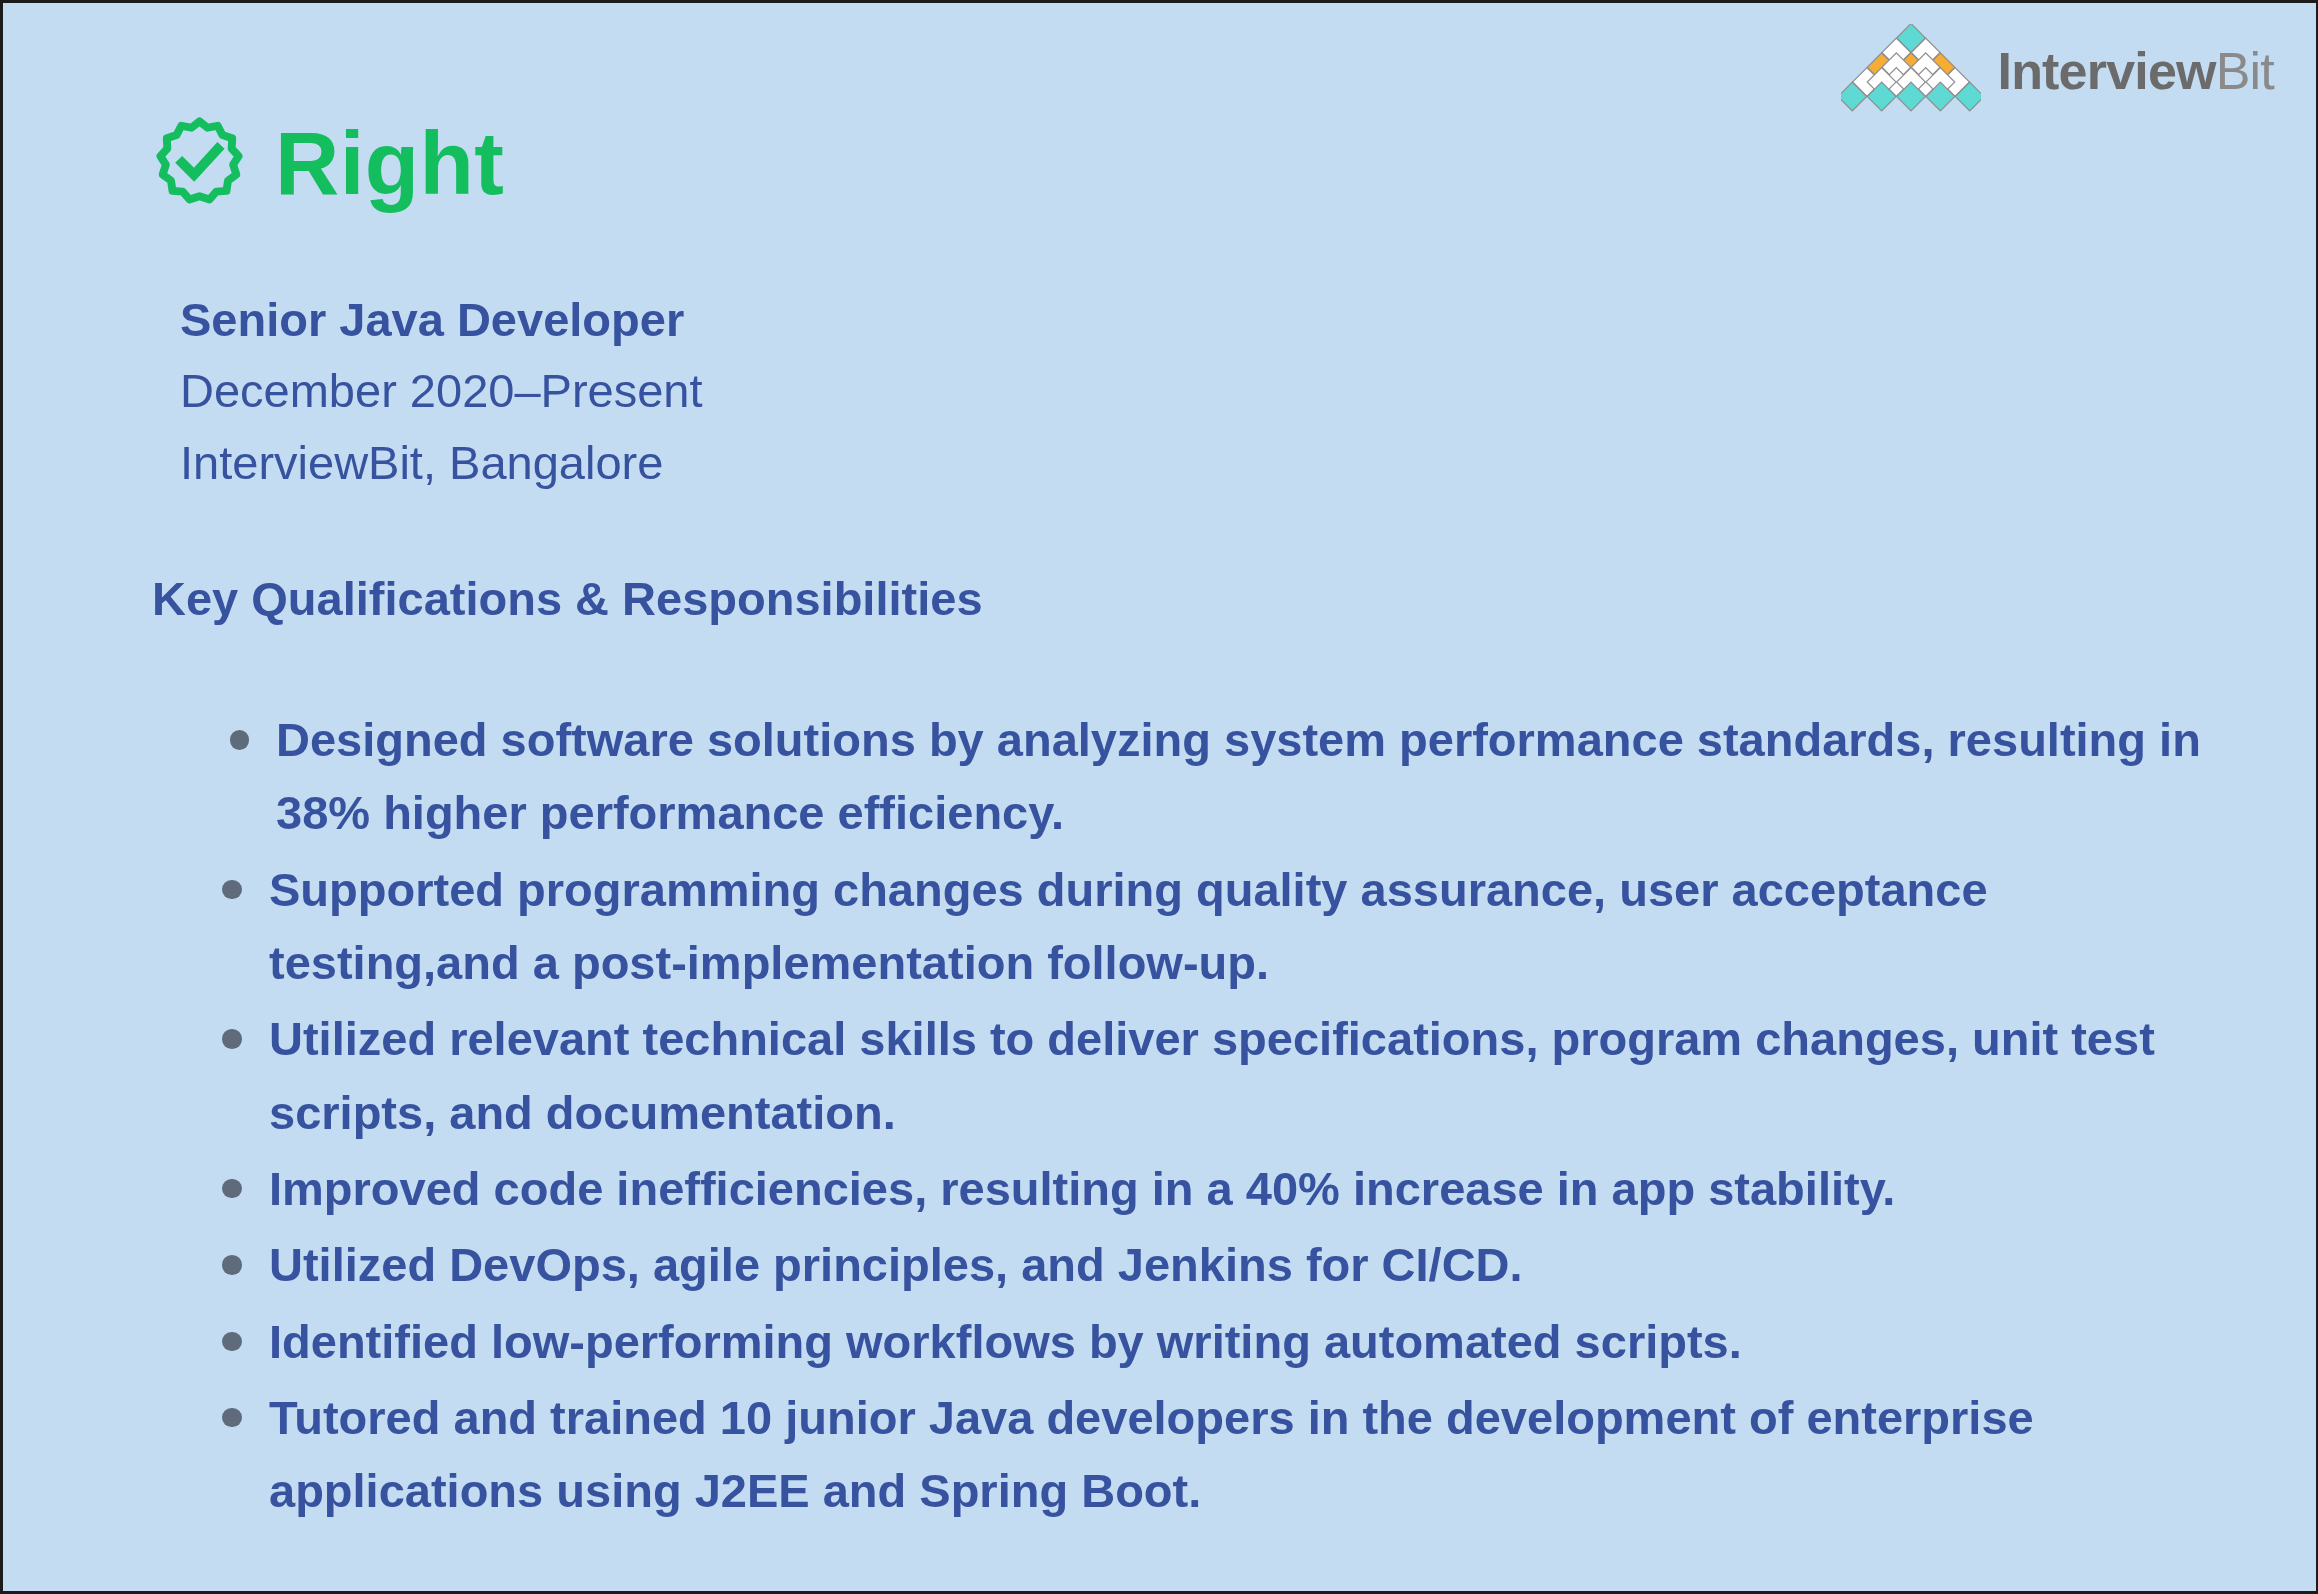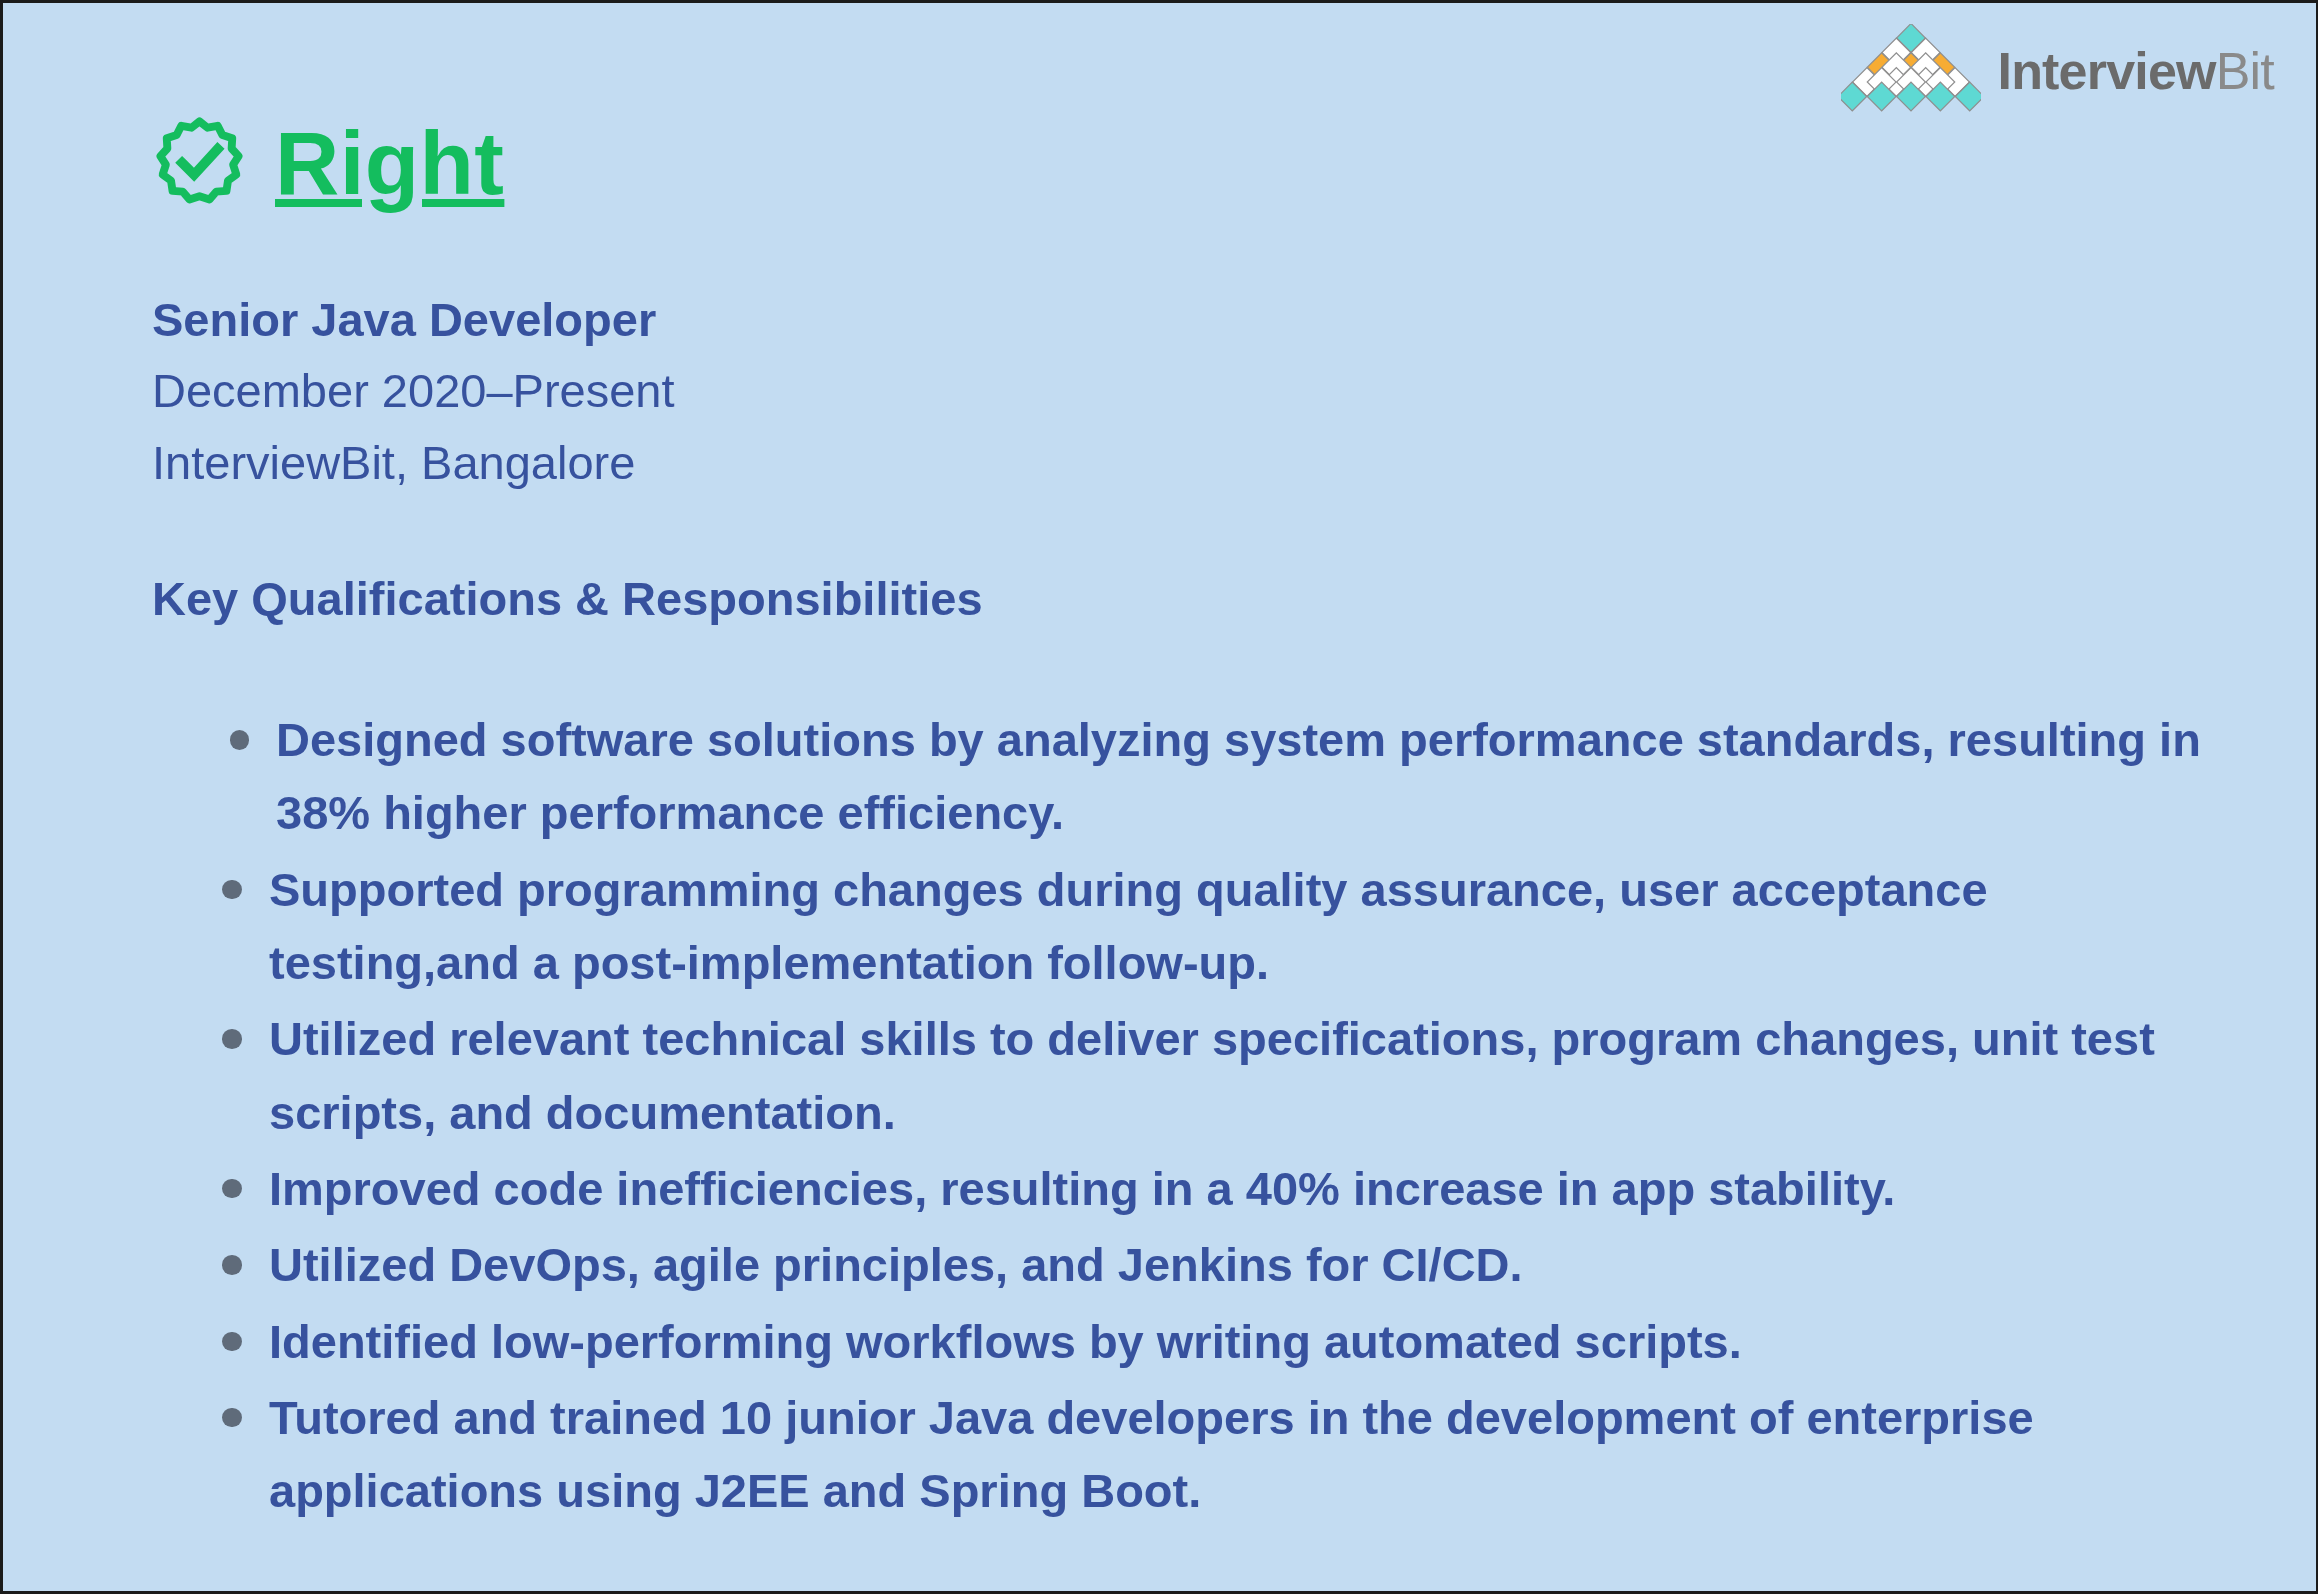--- a/index.html
+++ b/index.html
@@ -69,35 +69,35 @@
     height: 97px;
     display: block;
   }
 
   .verdict-label {
     font-size: 89px;
     font-weight: 600;
     color: #14bd5e;
     line-height: 1;
     letter-spacing: 0.4px;
-    text-decoration: underline;
   }
 
   
   .job {
     position: absolute;
     top: 281px;
     left: 149px;
     color: #37529e;
   }
 
   .job-line {
     font-size: 47px;
     line-height: 1.52;
     white-space: nowrap;
+    margin-left: 28px;
   }
 
   .job-line.is-title {
     font-weight: 700;
   }
 
   
   .section-heading {
     position: absolute;
     top: 568px;

